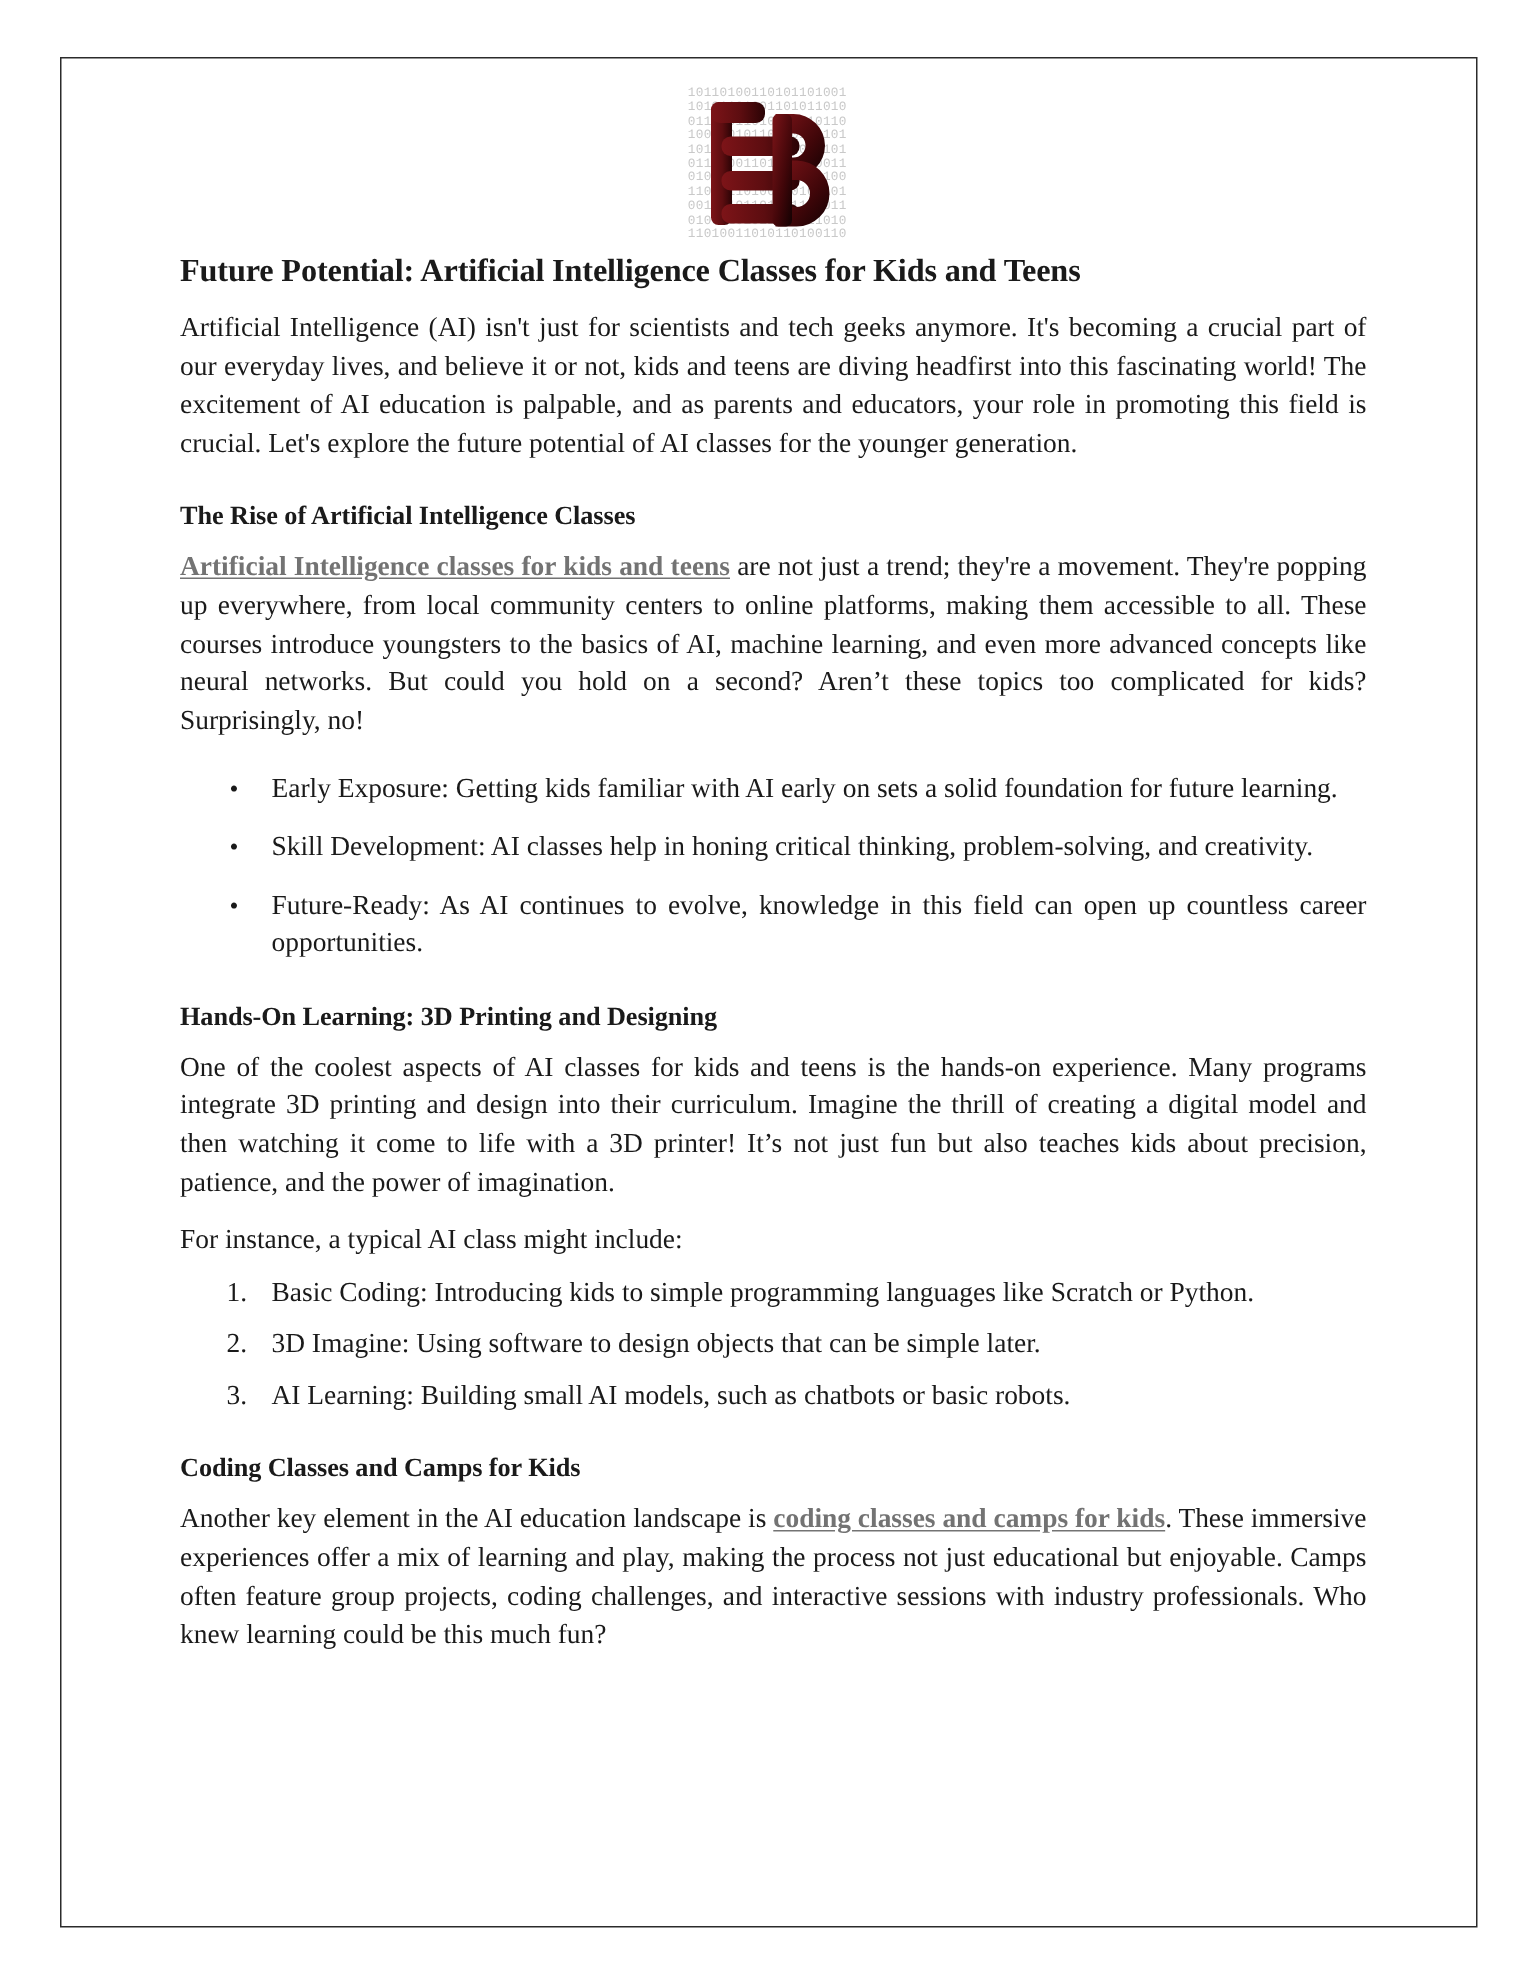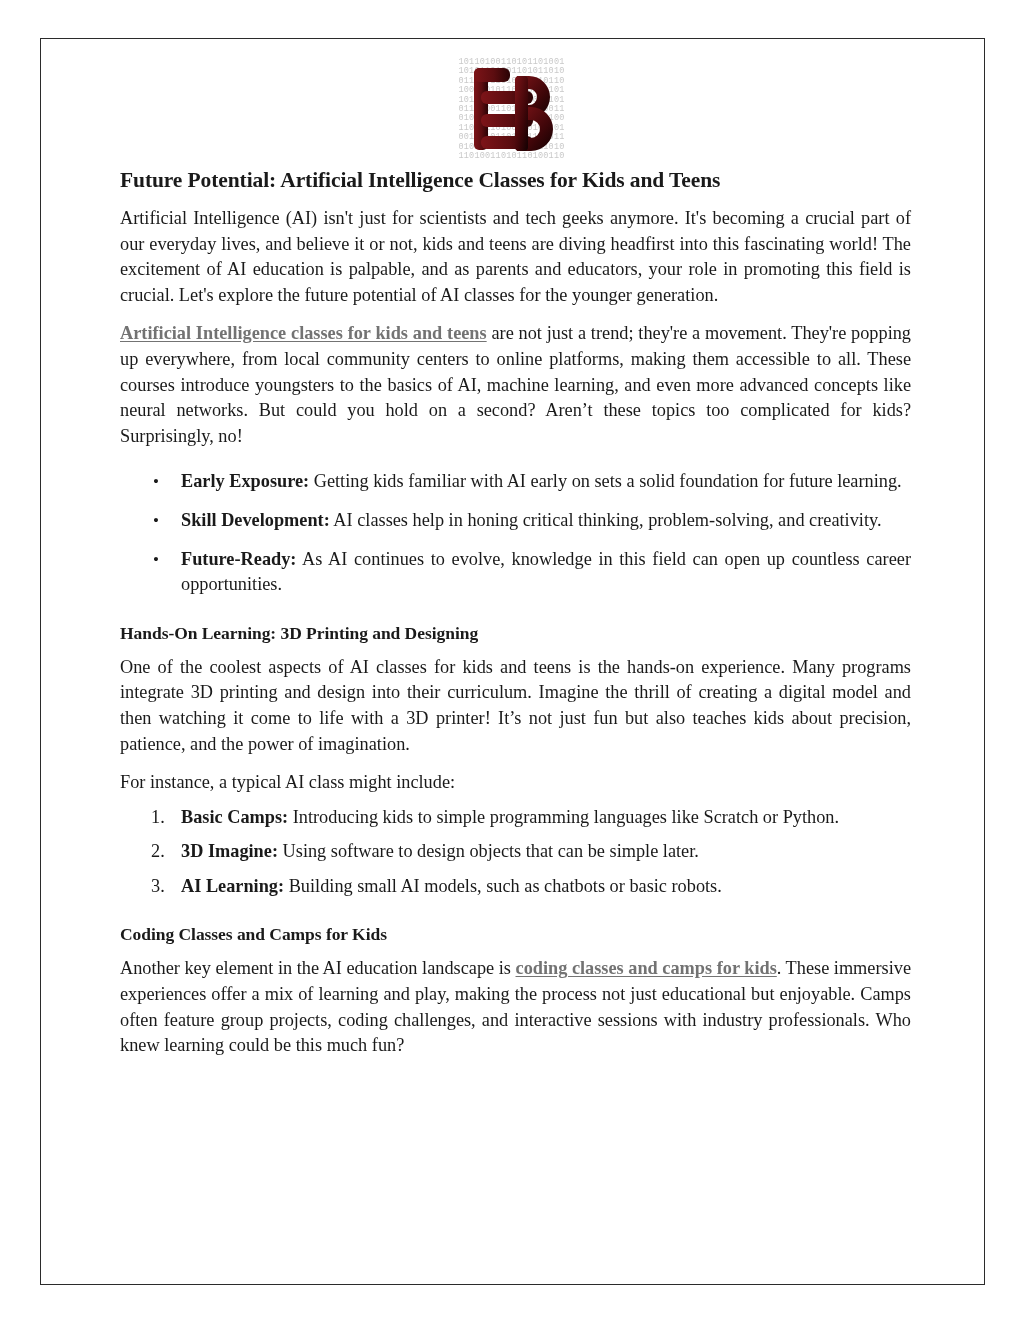--- a/index.html
+++ b/index.html
@@ -138,21 +138,21 @@
     margin-bottom: 9px;
     counter-increment: nlist;
   }
   ol.number-list > li:before {
     content: counter(nlist) ".";
     position: absolute;
     left: 31px;
     top: 0;
   }
 
-  b, .bold { font-weight: bold; }
+  b, .bold { font-weight: normal; }
 </style>
 </head>
 <body>
 
 <div class="page">
 
   <div class="logo-wrap">
     <div class="logo">
       <div class="logo-binary">1011010011010110100110101101001101011010011010110100110101101001101011010011010110100110101101001101011010011010110100110101101001101011010011010110100110101101001101011010011010110100110101101001101011010011010110100110101101001101011010</div>
       <svg class="logo-mark" viewBox="0 0 112 104" xmlns="http://www.w3.org/2000/svg">
@@ -183,38 +183,39 @@
       </svg>
     </div>
   </div>
 
   <div class="content">
 
     <h1 class="doc-title">Future Potential: Artificial Intelligence Classes for Kids and Teens</h1>
 
     <p class="body-text">Artificial Intelligence (AI) isn't just for scientists and tech geeks anymore. It's becoming a crucial part of our everyday lives, and believe it or not, kids and teens are diving headfirst into this fascinating world! The excitement of AI education is palpable, and as parents and educators, your role in promoting this field is crucial. Let's explore the future potential of AI classes for the younger generation.</p>
 
+    <h2 class="section-heading">The Rise of Artificial Intelligence Classes</h2>
 
     <p class="body-text"><a class="inline-link" href="#">Artificial Intelligence classes for kids and teens</a><span> are not just a trend; they're a movement. They're popping up everywhere, from local community centers to online platforms, making them accessible to all. These courses introduce youngsters to the basics of AI, machine learning, and even more advanced concepts like neural networks. But could you hold on a second? Aren’t these topics too complicated for kids? Surprisingly, no!</span></p>
 
 
     <ul class="bullet-list">
       <li><b class="bold">Early Exposure:</b><span> Getting kids familiar with AI early on sets a solid foundation for future learning.</span></li>
       <li><b class="bold">Skill Development:</b><span> AI classes help in honing critical thinking, problem-solving, and creativity.</span></li>
       <li><b class="bold">Future-Ready:</b><span> As AI continues to evolve, knowledge in this field can open up countless career opportunities.</span></li>
     </ul>
 
     <h2 class="section-heading">Hands-On Learning: 3D Printing and Designing</h2>
 
     <p class="body-text">One of the coolest aspects of AI classes for kids and teens is the hands-on experience. Many programs integrate 3D printing and design into their curriculum. Imagine the thrill of creating a digital model and then watching it come to life with a 3D printer! It’s not just fun but also teaches kids about precision, patience, and the power of imagination.</p>
 
     <p class="body-text tight">For instance, a typical AI class might include:</p>
 
     <ol class="number-list">
-      <li><b class="bold">Basic Camps:</b><span> Introducing kids to simple programming languages like Scratch or Python.</span></li>
+      <li><b class="bold">Basic Coding:</b><span> Introducing kids to simple programming languages like Scratch or Python.</span></li>
       <li><b class="bold">3D Imagine:</b><span> Using software to design objects that can be simple later.</span></li>
       <li><b class="bold">AI Learning:</b><span> Building small AI models, such as chatbots or basic robots.</span></li>
     </ol>
 
     <h2 class="section-heading">Coding Classes and Camps for Kids</h2>
 
     <p class="body-text"><span>Another key element in the AI education landscape is </span><a class="inline-link" href="#">coding classes and camps for kids</a><span>. These immersive experiences offer a mix of learning and play, making the process not just educational but enjoyable. Camps often feature group projects, coding challenges, and interactive sessions with industry professionals. Who knew learning could be this much fun?</span></p>
 
   </div>
 </div>

